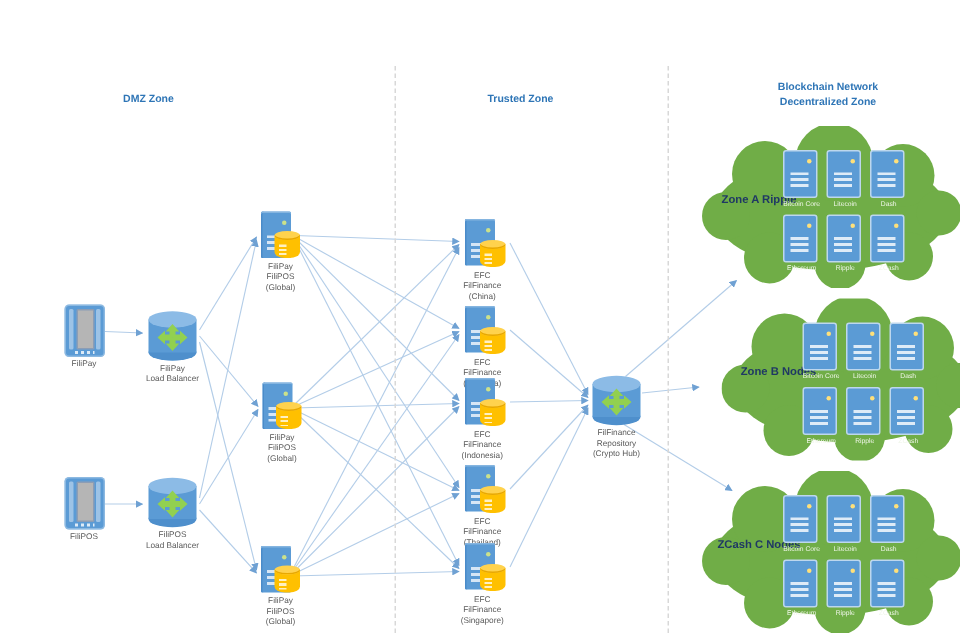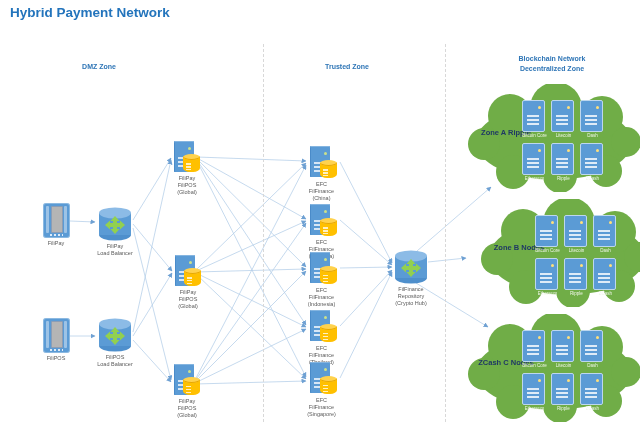--- a/index.html
+++ b/index.html
@@ -88,21 +88,20 @@
       <line x1="340" y1="220" x2="392" y2="265"></line>
       <line x1="340" y1="268" x2="392" y2="267"></line>
       <line x1="340" y1="326" x2="392" y2="270"></line>
       <line x1="340" y1="378" x2="392" y2="272"></line>
       <line x1="417" y1="251" x2="491" y2="187"></line>
       <line x1="428" y1="262" x2="466" y2="258"></line>
       <line x1="416" y1="283" x2="488" y2="327"></line>
     </g>
   </svg>
 
-  <div class="title">Hybrid Payment Network</div>
   <div class="sep" style="left:263px;"></div>
   <div class="sep" style="left:445px;"></div>
   <div class="zone-label" style="left:59px;top:62px;width:80px;">DMZ Zone</div>
   <div class="zone-label" style="left:315px;top:62px;width:64px;">Trusted Zone</div>
   <div class="zone-label" style="left:508px;top:54px;width:88px;">
     <span style="display:block">Blockchain Network</span>
     <span style="display:block">Decentralized Zone</span>
   </div>
 
   <div class="tower" style="left:43px;top:203px;">

